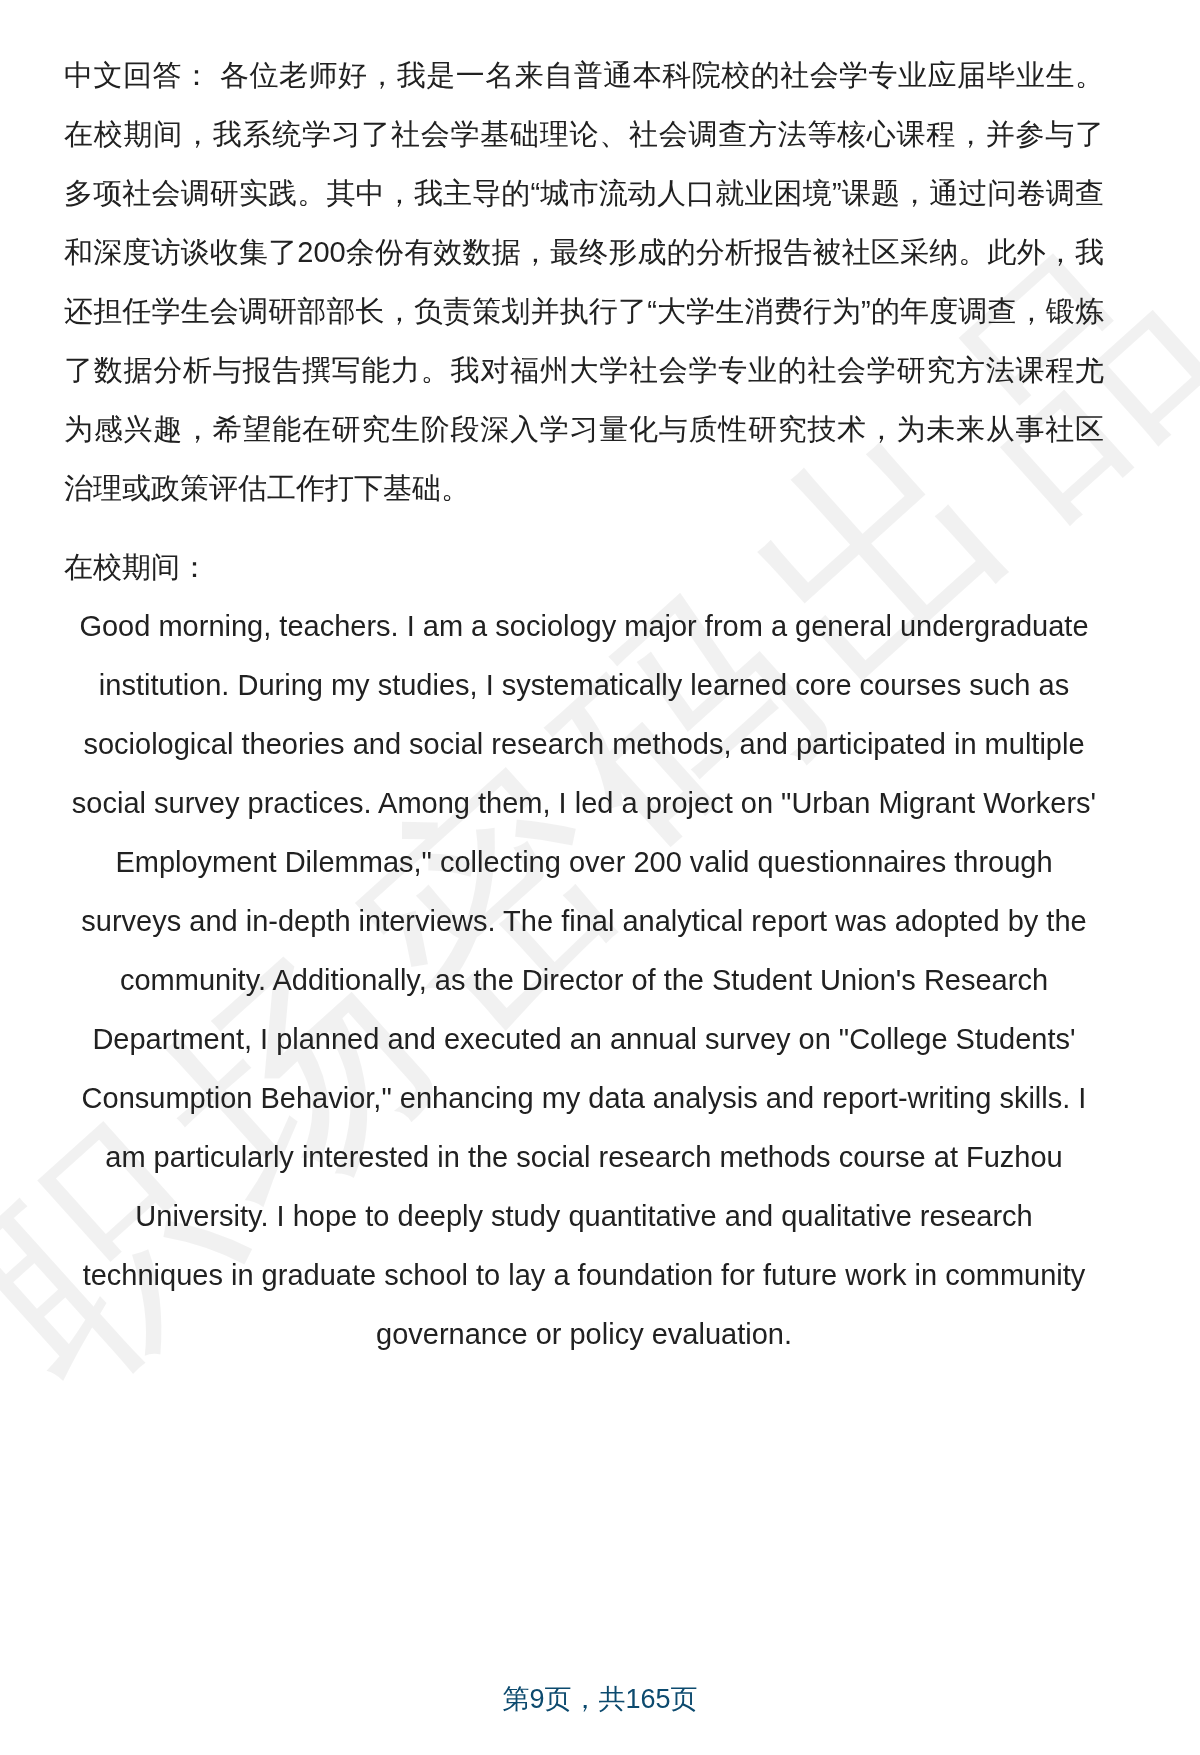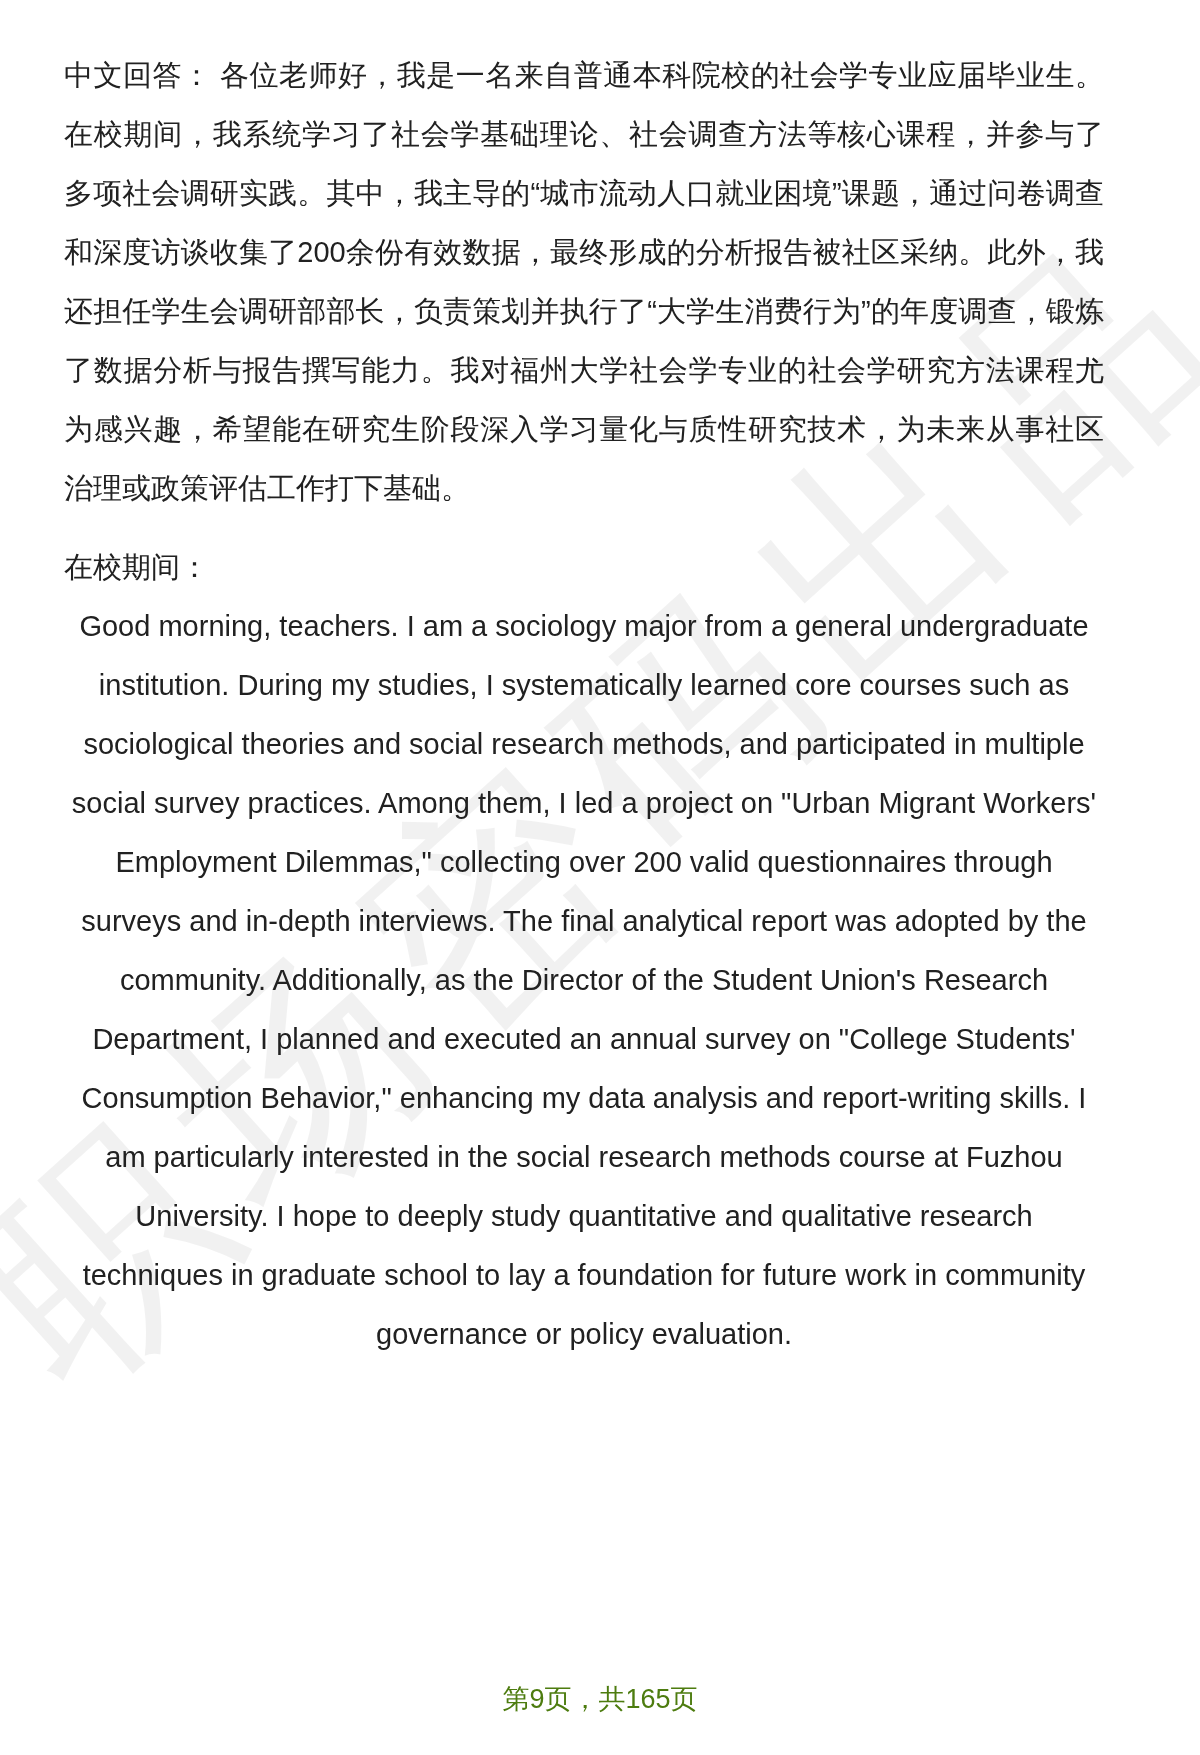--- a/index.html
+++ b/index.html
@@ -41,21 +41,21 @@
   .cjk   { text-align: justify; }
   .latin { text-align: center; }
   .label { margin-bottom: 0; }
   .footer {
     position: absolute;
     left: 0;
     bottom: 38px;
     width: 100%;
     text-align: center;
     font-size: 27px;
-    color: #4d7c0f;
+    color: #0c4a6e;
     z-index: 1;
   }
 </style>
 </head>
 <body>
 
 <div class="page">
 
   <div class="watermark">职场密码出品</div>
 

